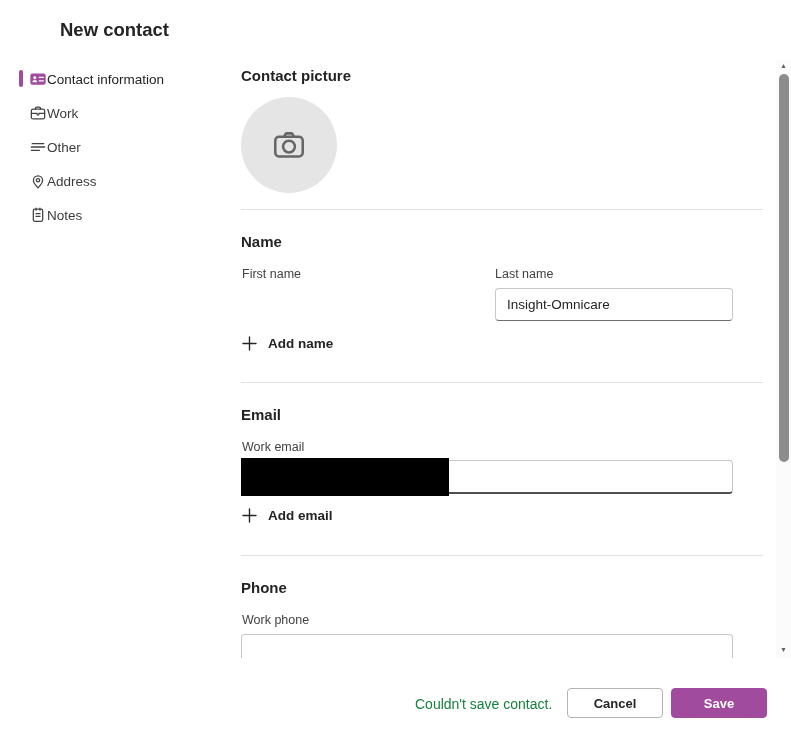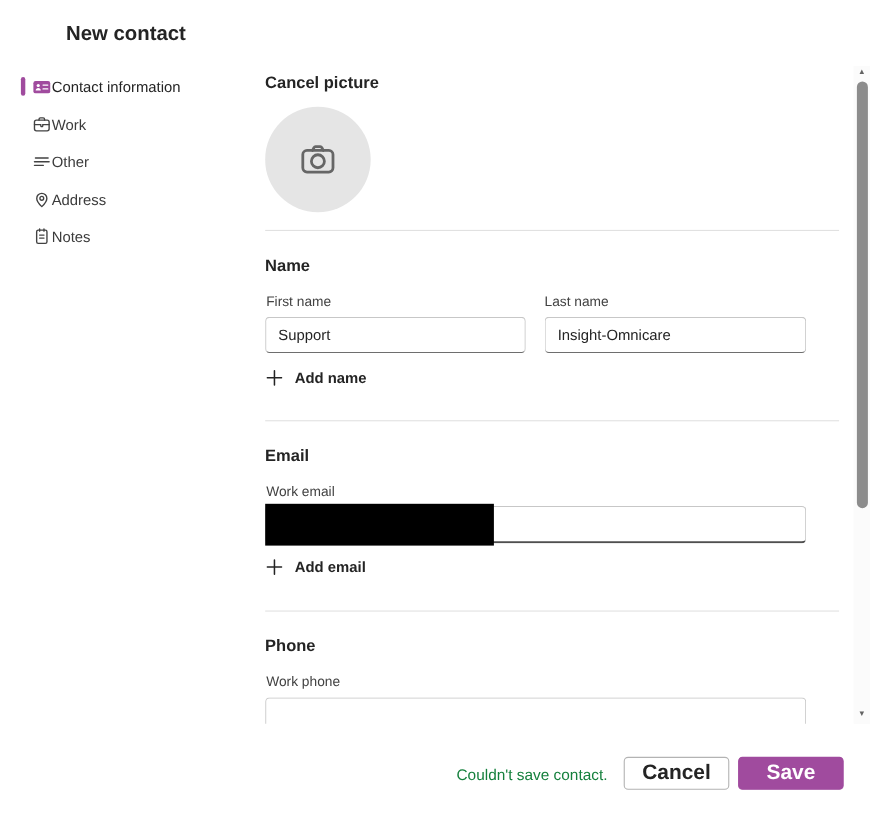--- a/index.html
+++ b/index.html
@@ -47,21 +47,21 @@
   .scroll-arrow { position:absolute; left:0; width:15px; height:12px; text-align:center; font-size:7px;
                   color:#636363; line-height:12px; cursor:pointer; }
   .scroll-arrow.up { top:0; }
   .scroll-arrow.down { bottom:2px; }
   .scroll-thumb { position:absolute; left:2.5px; top:14px; width:10px; height:388px; background:#8c8c8c;
                   border-radius:5px; cursor:pointer; }
 
   
   .error-text { position:absolute; left:415px; top:696px; font-size:14px; color:#15803d; }
   .btn { position:absolute; top:688px; width:96px; height:30px; border-radius:4px; font-family:inherit;
-         font-size:19px; font-weight:700; cursor:pointer; }
+         font-size:13px; font-weight:700; cursor:pointer; }
   .btn-cancel { left:567px; background:#ffffff; border:1px solid #b3b3b3; color:#242424; }
   .btn-save { left:671px; background:var(--accent); border:1px solid var(--accent); color:#ffffff; }
 
   svg { display:block; }
 </style>
 </head>
 <body>
 
 <div class="page-title">New contact</div>
 
@@ -125,37 +125,36 @@
         <line x1="7.8" y1="8.6" x2="12.2" y2="8.6"></line>
         <line x1="7.8" y1="11.6" x2="12.2" y2="11.6"></line>
       </svg>
     </span>
     <span class="side-label">Notes</span>
   </div>
 </nav>
 
 <main class="content">
 
-  <div class="sec-heading" style="top:67px">Cancel picture</div>
+  <div class="sec-heading" style="top:67px">Contact picture</div>
 
   <div class="avatar">
     <span>
       <svg width="38" height="38" viewBox="0 0 36 36" fill="none" stroke="#666666" stroke-width="2.4" stroke-linecap="round" stroke-linejoin="round">
         <path d="M13.4 10.2l1.2-2.4c.3-.5.8-.8 1.3-.8h4.2c.5 0 1 .3 1.3.8l1.2 2.4"></path>
         <rect x="5" y="10.2" width="26" height="18.6" rx="3.6"></rect>
         <circle cx="18" cy="19.5" r="5.6"></circle>
       </svg>
     </span>
   </div>
 
   <div class="divider" style="top:209px"></div>
 
   <div class="sec-heading" style="top:233px">Name</div>
   <label class="fld-label" style="left:1px; top:267px">First name</label>
-  <input class="txt-input" style="left: 0px; top: 288px; width: 237px;" value="Support">
   <label class="fld-label" style="left:254px; top:267px">Last name</label>
   <input class="txt-input" style="left: 254px; top: 288px; width: 238px;" value="Insight-Omnicare">
 
   <button class="add-btn" style="left:1px; top:336px">
     <span>
       <svg width="15" height="15" viewBox="0 0 15 15">
           <path d="M7.5 1v13M1 7.5h13" stroke="#242424" stroke-width="1.4" stroke-linecap="round"></path>
         </svg>
     </span>
     <span class="add-label">Add name</span>

